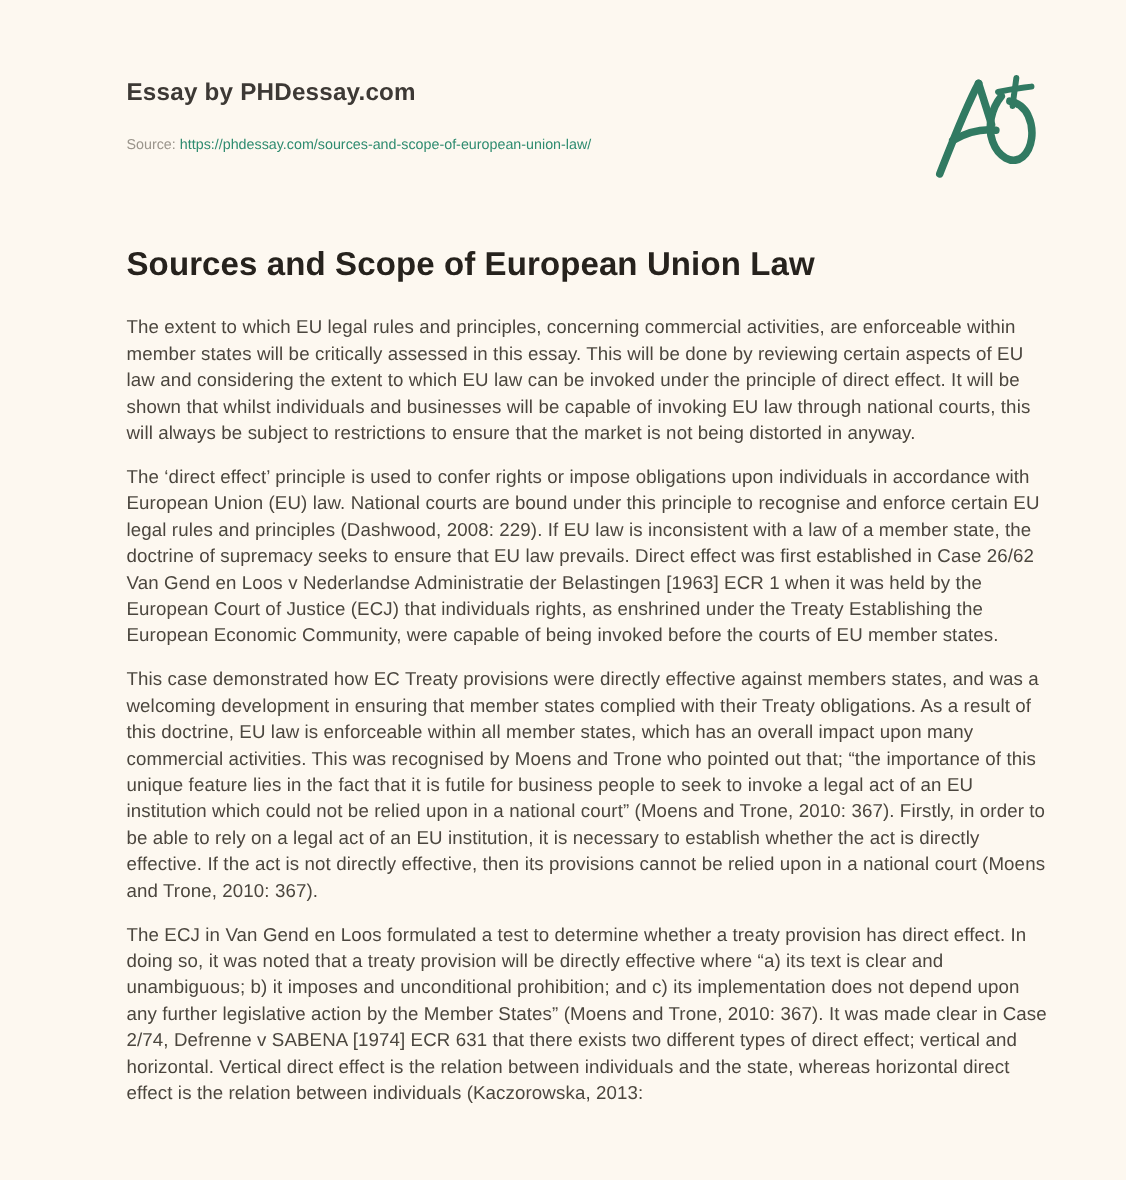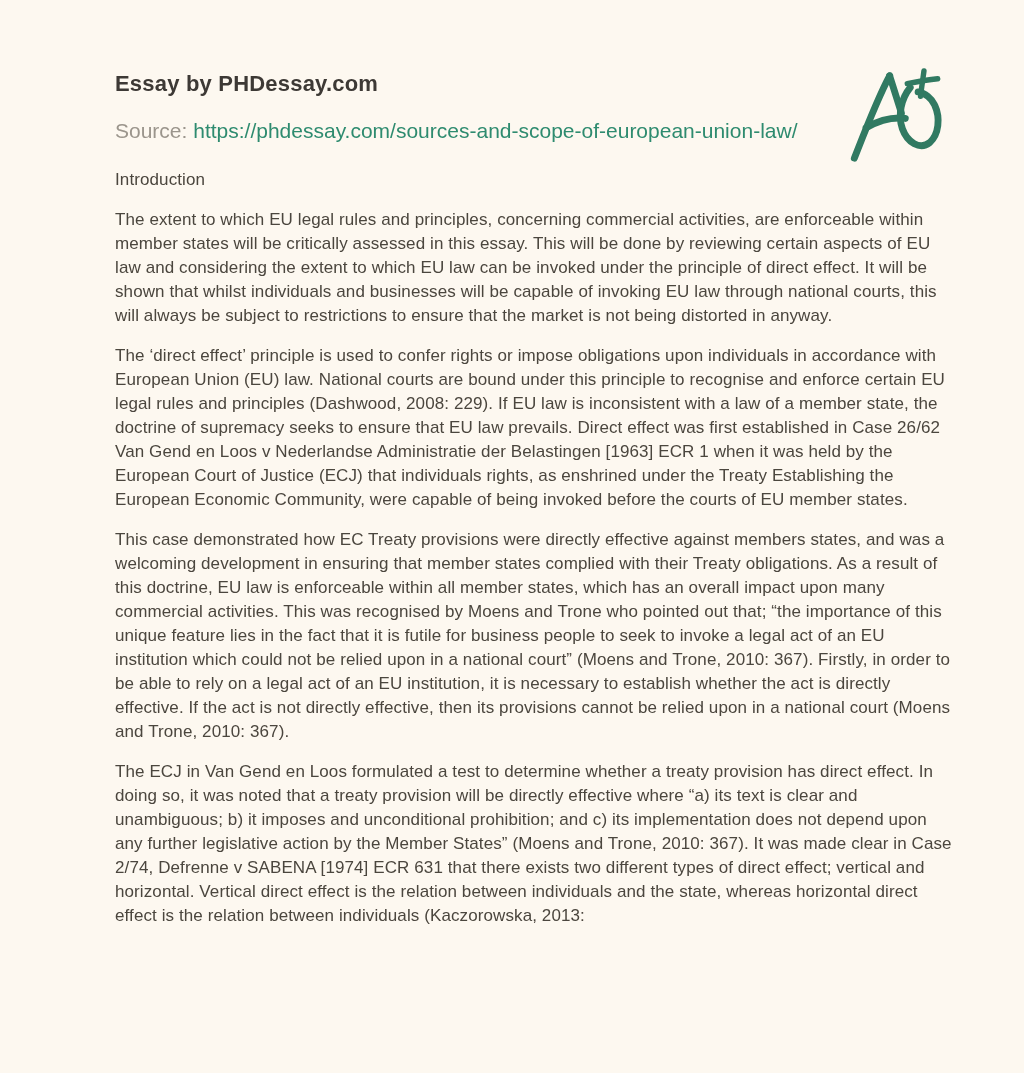--- a/index.html
+++ b/index.html
@@ -26,21 +26,21 @@
   }
   .site-title {
     font-size: 22px;
     font-weight: 700;
     color: #3d3935;
     letter-spacing: 0.2px;
     line-height: 28px;
   }
   .source-line {
     margin-top: 22px;
-    font-size: 21px;
+    font-size: 13px;
     line-height: 22px;
     color: #9b958c;
   }
   .source-url {
     color: #2e8b6f;
     text-decoration: none;
   }
   .logo {
     position: absolute;
     top: 64px;
@@ -91,23 +91,23 @@
 
   <div class="content">
 
     <div class="site-title">Essay by PHDessay.com</div>
 
     <div class="source-line">
       <span>Source:</span>
       <a class="source-url" href="#">https://phdessay.com/sources-and-scope-of-european-union-law/</a>
     </div>
 
+    <h1 class="essay-title">Sources and Scope of European Union Law</h1>
 
     <div class="essay-body">
-      <p>Introduction</p>
       <p>The extent to which EU legal rules and principles, concerning commercial activities, are enforceable within member states will be critically assessed in this essay. This will be done by reviewing certain aspects of EU law and considering the extent to which EU law can be invoked under the principle of direct effect. It will be shown that whilst individuals and businesses will be capable of invoking EU law through national courts, this will always be subject to restrictions to ensure that the market is not being distorted in anyway.</p>
       <p>The ‘direct effect’ principle is used to confer rights or impose obligations upon individuals in accordance with European Union (EU) law. National courts are bound under this principle to recognise and enforce certain EU legal rules and principles (Dashwood, 2008: 229). If EU law is inconsistent with a law of a member state, the doctrine of supremacy seeks to ensure that EU law prevails. Direct effect was first established in Case 26/62 Van Gend en Loos v Nederlandse Administratie der Belastingen [1963] ECR 1 when it was held by the European Court of Justice (ECJ) that individuals rights, as enshrined under the Treaty Establishing the European Economic Community, were capable of being invoked before the courts of EU member states.</p>
       <p>This case demonstrated how EC Treaty provisions were directly effective against members states, and was a welcoming development in ensuring that member states complied with their Treaty obligations. As a result of this doctrine, EU law is enforceable within all member states, which has an overall impact upon many commercial activities. This was recognised by Moens and Trone who pointed out that; “the importance of this unique feature lies in the fact that it is futile for business people to seek to invoke a legal act of an EU institution which could not be relied upon in a national court” (Moens and Trone, 2010: 367). Firstly, in order to be able to rely on a legal act of an EU institution, it is necessary to establish whether the act is directly effective. If the act is not directly effective, then its provisions cannot be relied upon in a national court (Moens and Trone, 2010: 367).</p>
       <p>The ECJ in Van Gend en Loos formulated a test to determine whether a treaty provision has direct effect. In doing so, it was noted that a treaty provision will be directly effective where “a) its text is clear and unambiguous; b) it imposes and unconditional prohibition; and c) its implementation does not depend upon any further legislative action by the Member States” (Moens and Trone, 2010: 367). It was made clear in Case 2/74, Defrenne v SABENA [1974] ECR 631 that there exists two different types of direct effect; vertical and horizontal. Vertical direct effect is the relation between individuals and the state, whereas horizontal direct effect is the relation between individuals (Kaczorowska, 2013:</p>
     </div>
 
   </div>
 
 </div>
 

